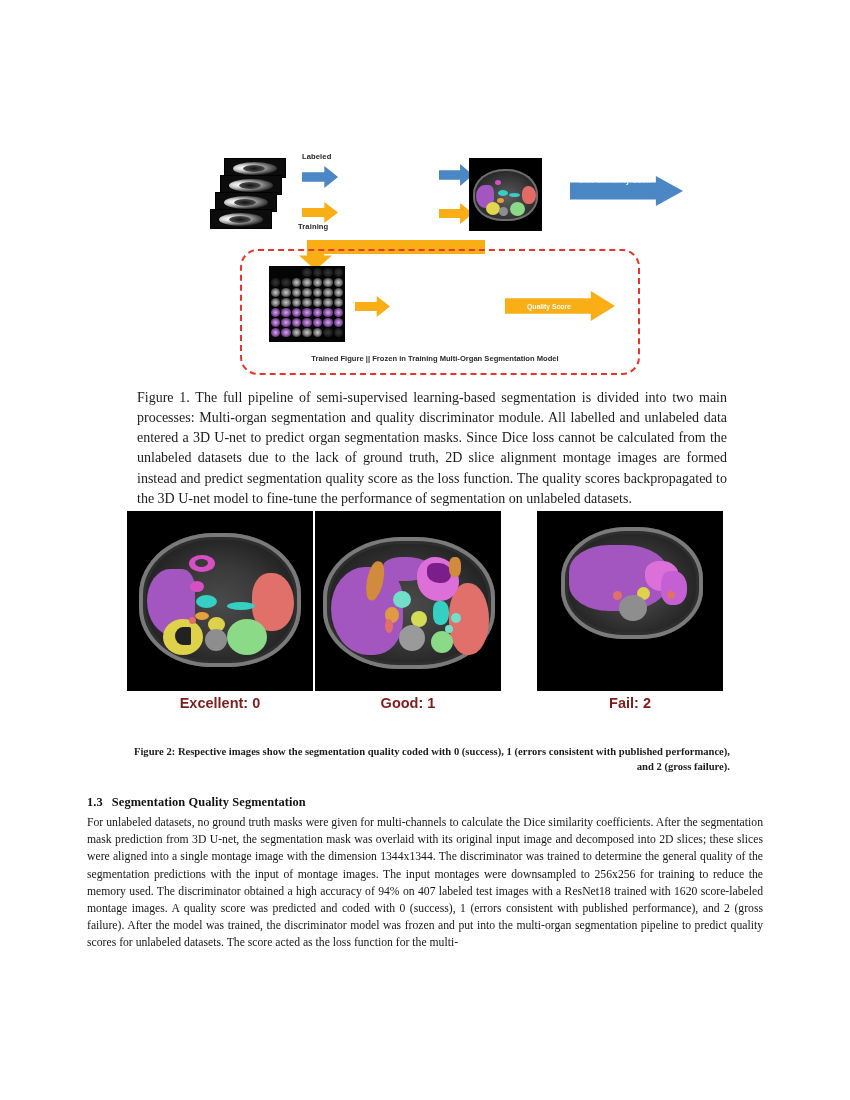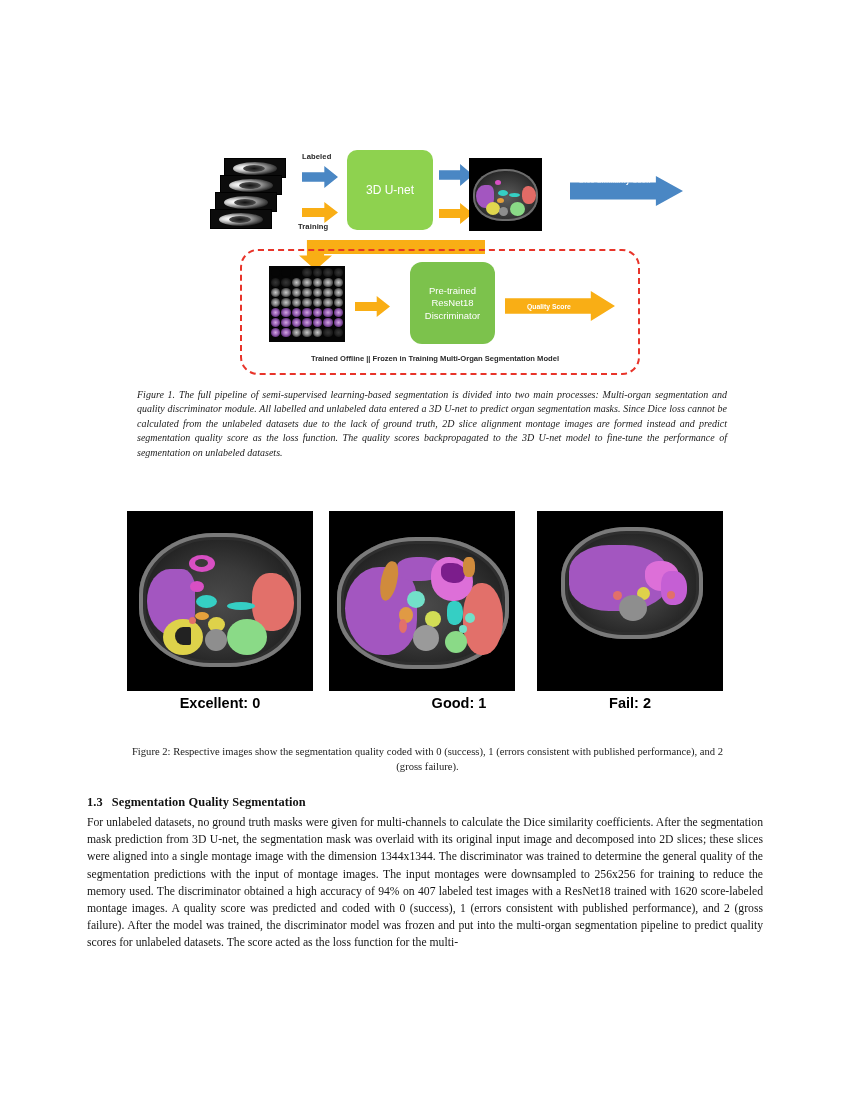--- a/index.html
+++ b/index.html
@@ -280,54 +280,54 @@
     color: #2b2b2b;
     white-space: nowrap;
   }
 
   
   .caption1 {
     position: absolute;
     left: 137px;
     top: 388px;
     width: 590px;
-    font-size: 10px;
+    font-size: 14px;
     line-height: 1.44;
     text-align: justify;
     color: #1b1b1b;
-    font-style: italic;
   }
 
   .caption2 {
     position: absolute;
     left: 125px;
     top: 744px;
     width: 605px;
     font-size: 10.6px;
     line-height: 1.46;
-    text-align: center;
+    text-align: right;
     color: #1b1b1b;
+    font-weight: bold;
   }
 
   
   .fig2-wrap {
     position: absolute;
     left: 127px;
     top: 511px;
     width: 596px;
     height: 210px;
   }
   .fig2-panel {
     position: absolute;
     top: 0;
     width: 186px;
     height: 180px;
   }
   .fig2-panel.p1 { left: 0px; }
-  .fig2-panel.p2 { left: 202px; padding-left: 37px; }
+  .fig2-panel.p2 { left: 188px; }
   .fig2-panel.p3 { left: 410px; }
 
   .ct-big {
     position: absolute;
     left: 0; top: 0;
     width: 186px; height: 180px;
     background: #000000;
     overflow: hidden;
   }
   .torso {
@@ -340,21 +340,21 @@
   .blob { position: absolute; }
 
   .f2label {
     position: absolute;
     top: 184px;
     width: 186px;
     text-align: center;
     font-family: "Liberation Sans", sans-serif;
     font-size: 14.5px;
     font-weight: 600;
-    color: #000000;
+    color: #7f1d1d;
   }
 
   
   .sec-head {
     position: absolute;
     left: 87px;
     top: 795px;
     font-size: 12.4px;
     font-weight: 700;
     color: #111;
@@ -386,23 +386,20 @@
       <div class="slice s3"></div>
       <div class="slice s4"></div>
     </div>
 
     <div class="lbl lbl-labeled">Labeled</div>
     <div class="lbl lbl-unlabeled">Training</div>
 
     <div class="arrow arrow-blue a-lab"></div>
     <div class="arrow arrow-amber a-unlab"></div>
 
-    <div class="unet-box">
-      <span>3D U-net</span>
-    </div>
 
     <div class="arrow arrow-blue a-out1"></div>
     <div class="arrow arrow-amber a-out2"></div>
 
     <div class="ct-thumb">
       <div class="ct-body"></div>
       <div class="organ o-liver"></div>
       <div class="organ o-spleen"></div>
       <div class="organ o-kidR"></div>
       <div class="organ o-kidL"></div>
@@ -483,31 +480,26 @@
           <div class="m-cell"></div>
           <div class="m-cell"></div>
         <div class="m-cell"></div>
           <div class="m-cell faint"></div>
           <div class="m-cell faint"></div>
       </div>
     </div>
 
     <div class="arrow arrow-amber a-mont"></div>
 
-    <div class="disc-box">
-      <span>Pre-trained</span>
-      <span>ResNet18</span>
-      <span>Discriminator</span>
-    </div>
 
     <div class="qs-arrow">
       <span>Quality Score</span>
     </div>
 
-    <div class="offline-note">Trained Offline || Frozen in Training Multi-Organ Segmentation Model</div>
+    <div class="offline-note">Trained Figure || Frozen in Training Multi-Organ Segmentation Model</div>
   </div>
 
   <div class="caption1">Figure 1.  The full pipeline of semi-supervised learning-based segmentation is divided into two main processes: Multi-organ segmentation and quality discriminator module. All labelled and unlabeled data entered a 3D U-net to predict organ segmentation masks. Since Dice loss cannot be calculated from the unlabeled datasets due to the lack of ground truth, 2D slice alignment montage images are formed instead and predict segmentation quality score as the loss function. The quality scores backpropagated to the 3D U-net model to fine-tune the performance of segmentation on unlabeled datasets.</div>
 
   <div class="fig2-wrap">
 
     <div class="fig2-panel p1">
       <div class="ct-big">
         <div class="torso" style="left:12px;top:22px;width:162px;height:134px;"></div>
         <div class="blob" style="left:20px;top:58px;width:48px;height:66px;background:#a356c0;border-radius:58% 34% 40% 62%;"></div>

